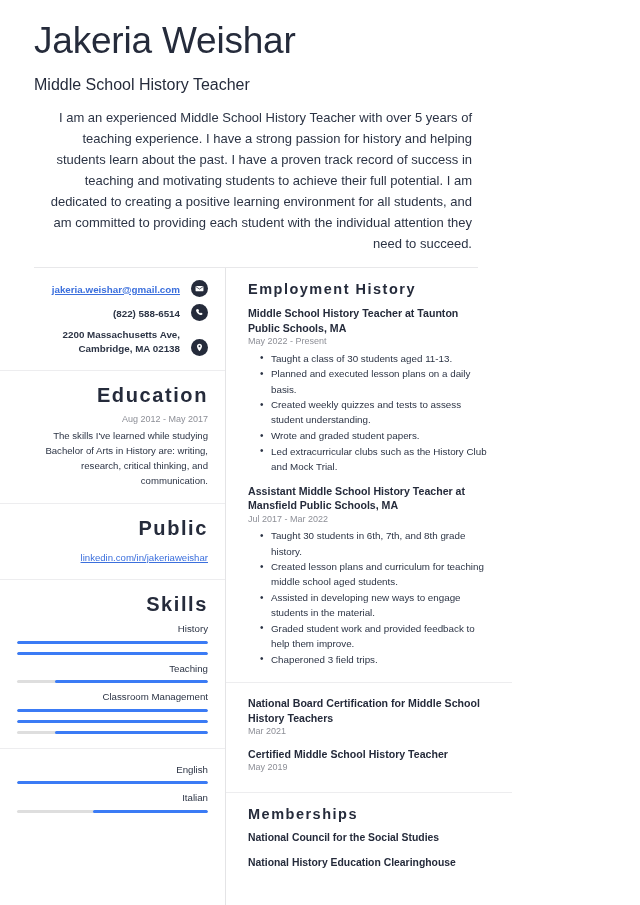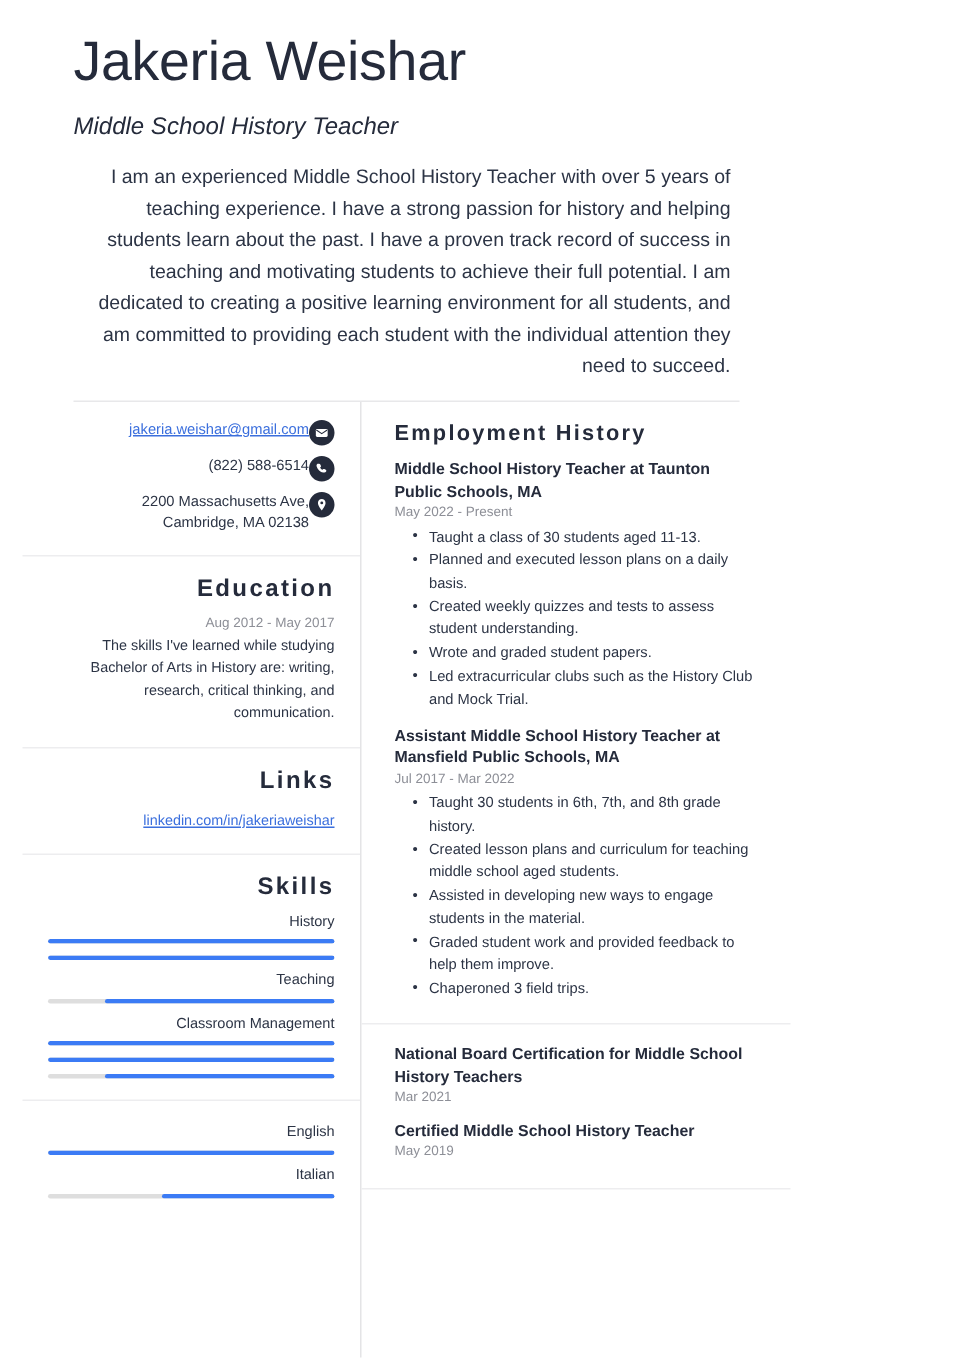--- a/index.html
+++ b/index.html
@@ -15,21 +15,20 @@
     overflow: hidden;
   }
 
   .page {
     position: relative;
     width: 512px;
     height: 905px;
     background: #ffffff;
     box-sizing: border-box;
     padding: 0 0 0 0;
-    margin-left: 15px;
   }
 
   
   .header {
     padding: 20px 34px 0 34px;
   }
   .full-name {
     font-size: 37px;
     font-weight: 400;
     color: #252b3b;
@@ -37,21 +36,20 @@
     line-height: 1.15;
     margin: 0 0 12px 0;
     white-space: nowrap;
   }
   .job-title {
     font-size: 16px;
     font-weight: 400;
     color: #252b3b;
     margin: 0 0 13px 0;
     line-height: 1.2;
-    font-style: italic;
   }
   .summary {
     font-size: 13px;
     line-height: 1.62;
     color: #2c3445;
     margin: 0;
     padding-right: 6px;
     text-align: right;
   }
 
@@ -80,35 +78,36 @@
   
   .side-block {
     padding: 12px 17px 14px 17px;
     border-bottom: 1px solid #ededef;
     box-sizing: border-box;
     text-align: right;
   }
   .side-block.last { border-bottom: none; }
 
   .side-heading {
-    font-size: 16px;
+    font-size: 20px;
     font-weight: 700;
     color: #252b3b;
     letter-spacing: 1.6px;
     margin: 0 0 7px 0;
     line-height: 1.2;
   }
 
   
   .contact-row {
     display: flex;
-    align-items: flex-start;
+    align-items: flex-end;
     justify-content: flex-end;
-    gap: 0;
+    gap: 11px;
     margin-bottom: 7px;
+    font-weight: bold;
   }
   .contact-row:last-child { margin-bottom: 0; }
   .contact-text {
     font-size: 9.8px;
     color: #2c3445;
     line-height: 1.45;
     text-align: right;
   }
   .contact-text.link {
     color: #3b6fdd;
@@ -290,21 +289,21 @@
 
       <div class="side-block">
         <h2 class="side-heading">Education</h2>
         <div>
           <div class="edu-date">Aug 2012 - May 2017</div>
           <div class="edu-desc">The skills I've learned while studying Bachelor of Arts in History are: writing, research, critical thinking, and communication.</div>
         </div>
       </div>
 
       <div class="side-block">
-        <h2 class="side-heading">Links</h2>
+        <h2 class="side-heading">Public</h2>
         <div>
           <span class="link-item">linkedin.com/in/jakeriaweishar</span>
         </div>
       </div>
 
       <div class="side-block">
         <h2 class="side-heading">Skills</h2>
         <div>
           <div class="bar-item">
             <div class="bar-label">History</div>
@@ -395,16 +394,21 @@
         <div class="cert-entry">
           <div class="entry-title">National Board Certification for Middle School History Teachers</div>
           <div class="entry-date">Mar 2021</div>
         </div>
         <div class="cert-entry">
           <div class="entry-title">Certified Middle School History Teacher</div>
           <div class="entry-date">May 2019</div>
         </div>
       </div>
 
+      <div class="main-block last">
+        <h2 class="main-heading">Memberships</h2>
+        <div class="member-entry">National Council for the Social Studies</div>
+        <div class="member-entry">National History Education Clearinghouse</div>
+      </div>
 
     </div>
   </div>
 </div>
 
 </body></html>

